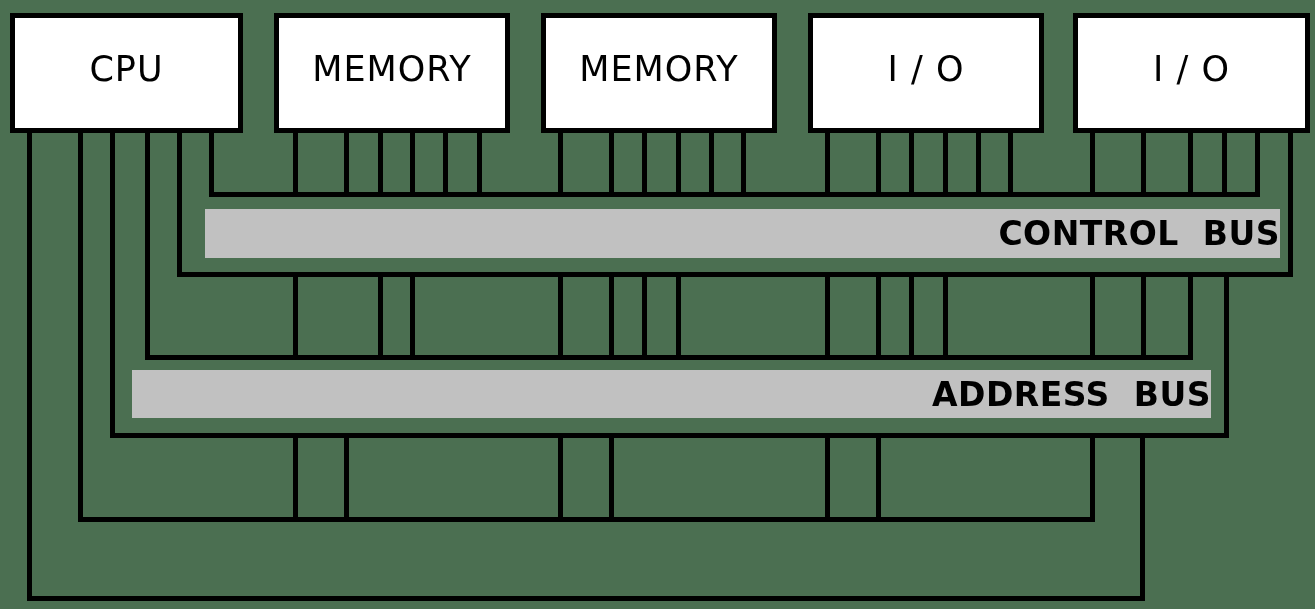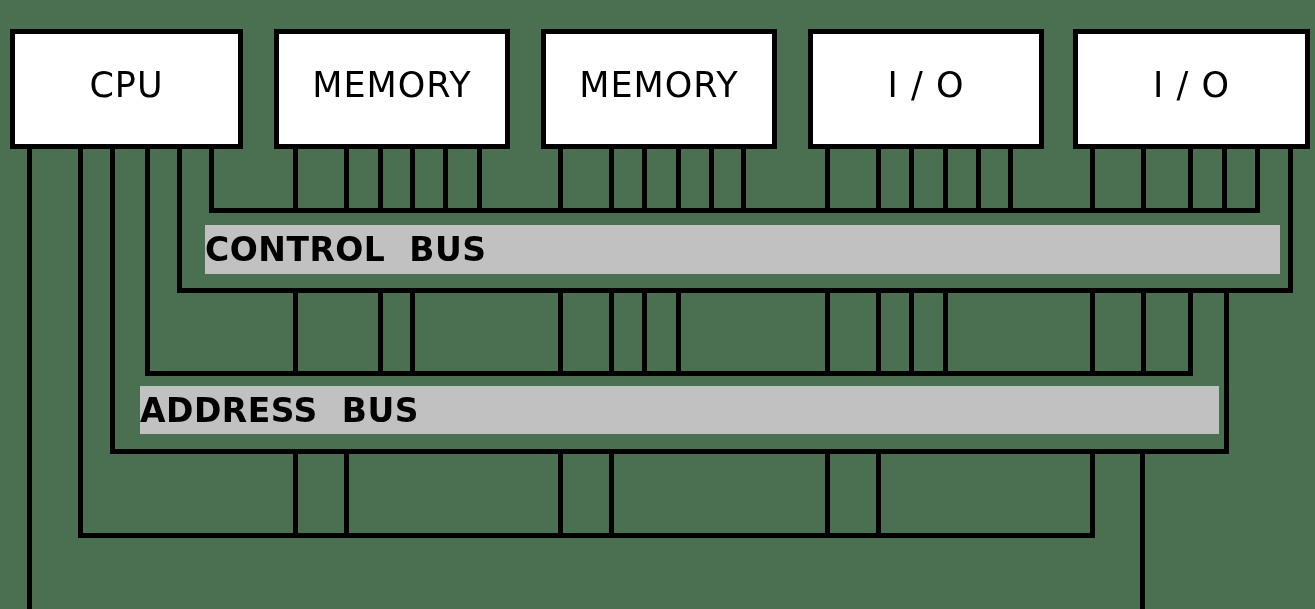--- a/index.html
+++ b/index.html
@@ -1,40 +1,40 @@
 <!DOCTYPE html>
 <html style="--bg: #4b6f51; --busfill: #c1c1c1; --modfill: #ffffff; --line: #000000; --text: #000000;"><head>
 <meta charset="utf-8">
 <style>
   html,body{margin:0;padding:0;}
   body{
     width:1315px;height:609px;overflow:hidden;
     background:var(--bg,#4b6f51);
     font-family:"DejaVu Sans","Liberation Sans",sans-serif;
   }
-  #canvas{position:relative;width:1315px;height:442px;background:var(--bg,#4b6f51);margin-top:16px;}
+  #canvas{position:relative;width:1315px;height:442px;background:var(--bg,#4b6f51);}
   .module{
     position:absolute;top:13px;height:120px;box-sizing:border-box;
     background:var(--modfill,#fff);border:5px solid var(--line,#000);
     display:flex;align-items:center;justify-content:center;
   }
   .module-label{
     font-size:35px;font-weight:400;color:var(--text,#000);
     letter-spacing:1px;white-space:pre;transform:translateY(-4px);
   }
   .bus{
     position:absolute;box-sizing:border-box;background:var(--busfill,#c1c1c1);
-    display:flex;align-items:center;justify-content:flex-start;
+    display:flex;align-items:center;justify-content:flex-end;
   }
   .bus-label{
     font-size:33px;font-weight:700;color:var(--text,#000);
     white-space:pre;letter-spacing:0.5px;
   }
   #bus-control{left:205px;top:209px;width:1075px;height:49px;}
-  #bus-address{left:140px;top:370px;width:1079px;height:48px;}
+  #bus-address{left:132px;top:370px;width:1079px;height:48px;}
   #bus-data{left:43px;top:529px;width:1082px;height:49px;}
   .line{position:absolute;background:var(--line,#000);}
   #mod-cpu{left:10px;width:233px;}
   #mod-mem1{left:274px;width:236px;}
   #mod-mem2{left:541px;width:236px;}
   #mod-io1{left:808px;width:236px;}
   #mod-io2{left:1073px;width:237px;}
 </style>
 </head>
 <body>

